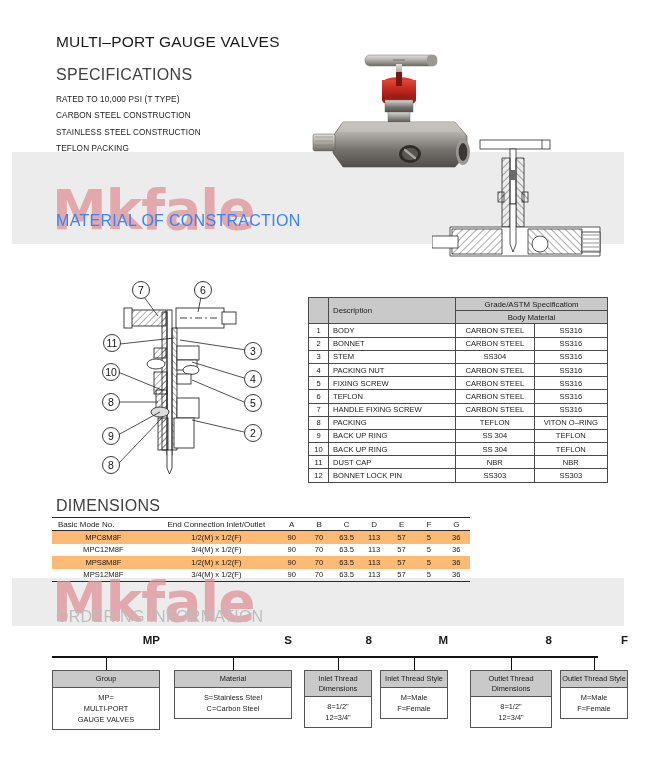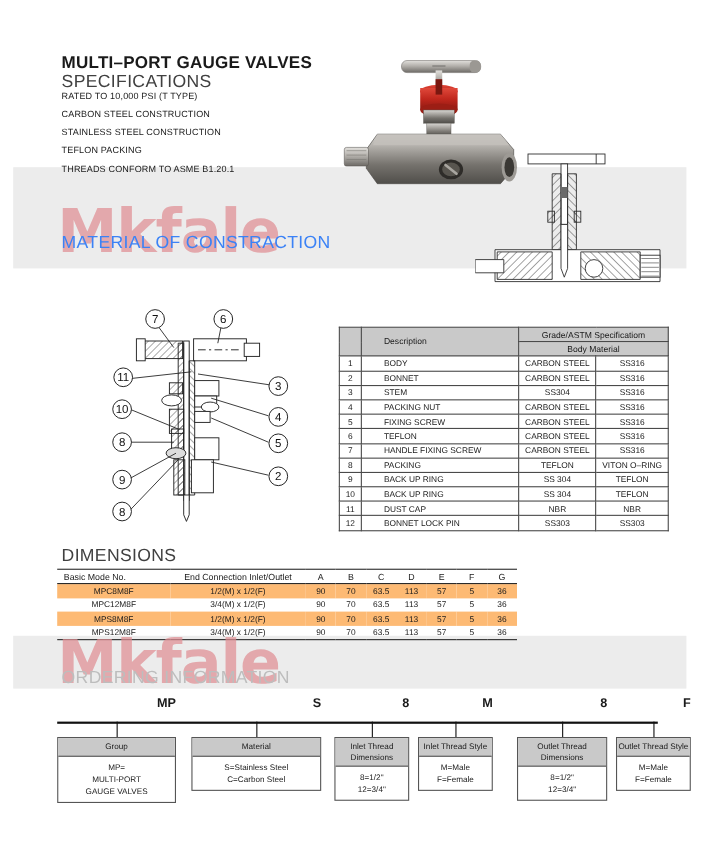--- a/index.html
+++ b/index.html
@@ -7,34 +7,33 @@
     width:650px;height:776px;position:relative;overflow:hidden;
     font-family:"Liberation Sans","DejaVu Sans",sans-serif;
     color:#1a1a1a;
   }
   .band{position:absolute;background:#ececec;}
   #band-material{left:12px;top:152px;width:612px;height:92px;}
   #band-ordering{left:12px;top:578px;width:612px;height:48px;}
 
   #page-title{
     position:absolute;left:56px;top:33px;
-    font-size:15.5px;font-weight:bold;letter-spacing:.2px;
+    font-size:15.5px;font-weight:normal;letter-spacing:.2px;
     white-space:nowrap;
-    margin-top:16px;
   }
   .sec-head{
     position:absolute;font-size:16px;color:#404040;
     font-weight:normal;letter-spacing:.3px;white-space:nowrap;
   }
   #spec-head{left:56px;top:66px;}
   #material-head{left:56px;top:212px;color:#3b82f6;}
   #dimensions-head{left:56px;top:497px;}
   #ordering-head{left:56px;top:608px;color:#bdbdbd;}
 
-  #spec-list{position:absolute;left:56px;top:80px;width:330px;}
+  #spec-list{position:absolute;left:56px;top:92px;width:330px;}
   #spec-list div{font-size:8.2px;line-height:16.4px;white-space:nowrap;letter-spacing:.15px;}
 
   .wm{
     position:absolute;color:#e08f94;opacity:.72;
     font-family:"DejaVu Sans",sans-serif;
     font-weight:bold;font-size:55px;letter-spacing:-1px;
     pointer-events:none;user-select:none;white-space:nowrap;
   }
   #wm1{left:52px;top:178px;}
   #wm2{left:52px;top:570px;}
@@ -47,21 +46,21 @@
 
   
   table{border-collapse:collapse;position:absolute;}
   #material-table{left:308px;top:297px;width:300px;font-size:7.6px;}
   #material-table td,#material-table th{
     border:1px solid #4a4a4a;padding:0 2px;height:12.2px;
     font-weight:normal;text-align:center;white-space:nowrap;
   }
   #material-table thead td{background:#c9c9c9;font-size:7.8px;}
   #material-table .c-num{width:15px;text-align:center;}
-  #material-table .c-desc{text-align:left;padding-left:20px;width:120px;}
+  #material-table .c-desc{text-align:left;padding-left:4px;width:120px;}
 
   #dim-table{left:52px;top:517px;width:418px;font-size:7.6px;}
   #dim-table td{
     border:none;height:12.4px;text-align:center;
     white-space:nowrap;padding:0;
   }
   #dim-table thead td{
     font-size:8px;border-bottom:1.4px solid #2a2a2a;border-top:1.4px solid #2a2a2a;
   }
   #dim-table tbody tr.alt td{background:#fdba74;}
@@ -99,21 +98,20 @@
 
 <div id="page-title">MULTI–PORT GAUGE VALVES</div>
 
 <div class="sec-head" id="spec-head">SPECIFICATIONS</div>
 
 <div id="spec-list">
   <div>RATED TO 10,000 PSI (T TYPE)</div>
   <div>CARBON STEEL CONSTRUCTION</div>
   <div>STAINLESS STEEL CONSTRUCTION</div>
   <div>TEFLON PACKING</div>
-  <div>THREADS CONFORM TO ASME B1.20.1</div>
 </div>
 
 <div class="wm" id="wm1">Mkfale</div>
 <div class="sec-head" id="material-head">MATERIAL OF CONSTRACTION</div>
 
 <svg id="photo" viewBox="0 0 170 150">
   <defs>
     <linearGradient id="steel" x1="0" y1="0" x2="0" y2="1">
       <stop offset="0" stop-color="#d8d6d2"></stop>
         <stop offset=".3" stop-color="#a9a6a1"></stop>

